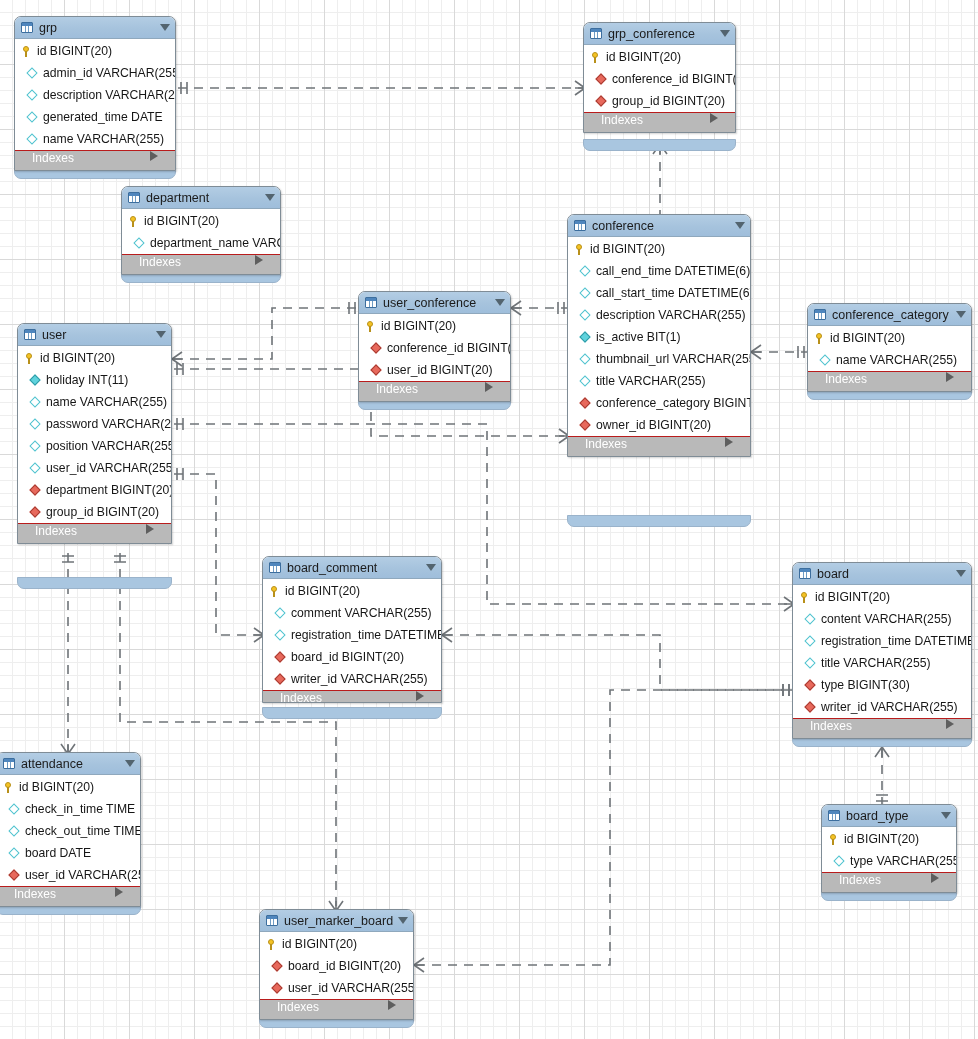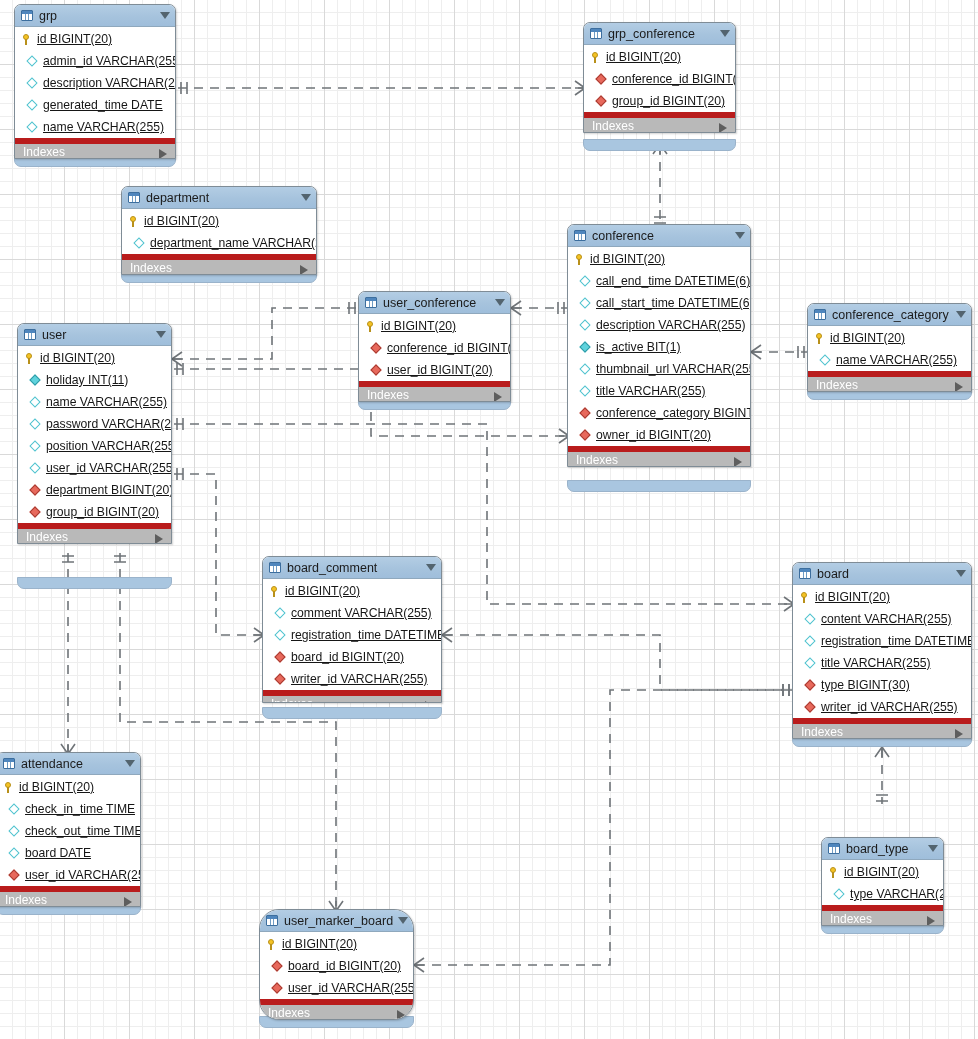--- a/index.html
+++ b/index.html
@@ -80,21 +80,20 @@
     border-left:5px solid transparent;
     border-right:5px solid transparent;
     border-top:7px solid #53646f;
   }
   .cols{padding:1px 0 0 0;}
   .col{
     display:flex;align-items:center;
     height:22px;padding:0 0 0 6px;
     font-size:12.2px;color:#161616;white-space:nowrap;
     box-sizing:border-box;
-    text-decoration:underline;
   }
   .ci{width:11px;height:11px;flex:none;margin-right:5px;position:relative;}
   
   .ci.key::before{
     content:"";position:absolute;left:2px;top:0px;
     width:6px;height:6px;border-radius:50%;
     background:#f5c324;border:1px solid #b8901a;box-sizing:border-box;
   }
   .ci.key::after{
     content:"";position:absolute;left:4px;top:5px;width:2px;height:6px;
@@ -105,24 +104,24 @@
   .ci.dia{
     transform:rotate(45deg);
     width:8px;height:8px;margin:0 7px 0 7px;
     box-sizing:border-box;
   }
   .ci.dia.hollow{background:#ffffff;border:1.4px solid #4fc3cf;}
   .ci.dia.fill  {background:#5fd3dd;border:1.4px solid #2e9aa6;}
   .ci.dia.fk    {background:#e8695c;border:1.4px solid #a83a30;}
   .cname{overflow:hidden;text-overflow:clip;}
   .tfoot{
-    display:flex;align-items:flex-end;
-    height:21px;padding:0 8px;
+    display:flex;align-items:flex-start;
+    height:21px;padding:0 17px;
     background:#b9b9b9;
-    border-top:6px solid #b91c1c;
+    border-top:1px solid #b91c1c;
     color:#ffffff;font-size:12px;
     box-sizing:border-box;
   }
   .tfoot .lbl{flex:1 1 auto;}
   .tri{
     width:0;height:0;flex:none;
     border-top:5px solid transparent;
     border-bottom:5px solid transparent;
     border-left:8px solid #5e5e5e;
   }
@@ -194,21 +193,21 @@
       <path d="M876,795 H888 M876,801 H888" stroke="#6f7478" stroke-width="1.6" fill="none"></path>
     </g>
     <g>
       <path d="M416,965 H610 V690 H792" fill="none" stroke="#6f7478" stroke-width="1.6" stroke-dasharray="9 7"></path>
       <path d="M414,965 L424,958 M414,965 L424,965 M414,965 L424,972 M412,959 V971" stroke="#6f7478" stroke-width="1.6" fill="none"></path>
       <path d="M783,684 V696 M789,684 V696" stroke="#6f7478" stroke-width="1.6" fill="none"></path>
     </g>
   </svg>
 
 <div id="tables">
-    <div class="tbl" style="left: 14px; top: 4px; width: 162px; height: 163px;">
+    <div class="tbl" style="left: 14px; top: 16px; width: 162px; height: 163px;">
       <div class="base"></div>
       <div class="body" style="height: 155px;">
         <div class="thead">
           <span class="tbl-icon"></span>
           <span class="tname">grp</span>
           <span class="caret"></span>
         </div>
         <div class="cols">
           <div class="col">
             <span class="ci key"></span>
@@ -258,21 +257,21 @@
             <span class="ci dia fk"></span>
             <span class="cname">group_id BIGINT(20)</span>
           </div>
         </div>
         <div class="tfoot">
           <span class="lbl">Indexes</span>
           <span class="tri"></span>
         </div>
       </div>
     </div>
-    <div class="tbl" style="left: 121px; top: 186px; width: 196px; height: 97px;">
+    <div class="tbl" style="left: 121px; top: 186px; width: 160px; height: 97px;">
       <div class="base"></div>
       <div class="body" style="height: 89px;">
         <div class="thead">
           <span class="tbl-icon"></span>
           <span class="tname">department</span>
           <span class="caret"></span>
         </div>
         <div class="cols">
           <div class="col">
             <span class="ci key"></span>
@@ -282,21 +281,21 @@
             <span class="ci dia hollow"></span>
             <span class="cname">department_name VARCHAR(255)</span>
           </div>
         </div>
         <div class="tfoot">
           <span class="lbl">Indexes</span>
           <span class="tri"></span>
         </div>
       </div>
     </div>
-    <div class="tbl" style="left: 567px; top: 224px; width: 184px; height: 268px;">
+    <div class="tbl" style="left: 567px; top: 214px; width: 184px; height: 313px;">
       <div class="base"></div>
       <div class="body" style="height: 243px;">
         <div class="thead">
           <span class="tbl-icon"></span>
           <span class="tname">conference</span>
           <span class="caret"></span>
         </div>
         <div class="cols">
           <div class="col">
             <span class="ci key"></span>
@@ -546,21 +545,21 @@
             <span class="ci dia fk"></span>
             <span class="cname">user_id VARCHAR(255)</span>
           </div>
         </div>
         <div class="tfoot">
           <span class="lbl">Indexes</span>
           <span class="tri"></span>
         </div>
       </div>
     </div>
-    <div class="tbl" style="left: 821px; top: 837px; width: 123px; height: 97px;">
+    <div class="tbl" style="left: 821px; top: 804px; width: 136px; height: 97px;">
       <div class="base"></div>
       <div class="body" style="height: 89px;">
         <div class="thead">
           <span class="tbl-icon"></span>
           <span class="tname">board_type</span>
           <span class="caret"></span>
         </div>
         <div class="cols">
           <div class="col">
             <span class="ci key"></span>
@@ -572,21 +571,21 @@
           </div>
         </div>
         <div class="tfoot">
           <span class="lbl">Indexes</span>
           <span class="tri"></span>
         </div>
       </div>
     </div>
     <div class="tbl" style="left: 259px; top: 909px; width: 155px; height: 119px;">
       <div class="base"></div>
-      <div class="body" style="height: 111px; border-radius: 20px;">
+      <div class="body" style="height: 111px;">
         <div class="thead">
           <span class="tbl-icon"></span>
           <span class="tname">user_marker_board</span>
           <span class="caret"></span>
         </div>
         <div class="cols">
           <div class="col">
             <span class="ci key"></span>
             <span class="cname">id BIGINT(20)</span>
           </div>

